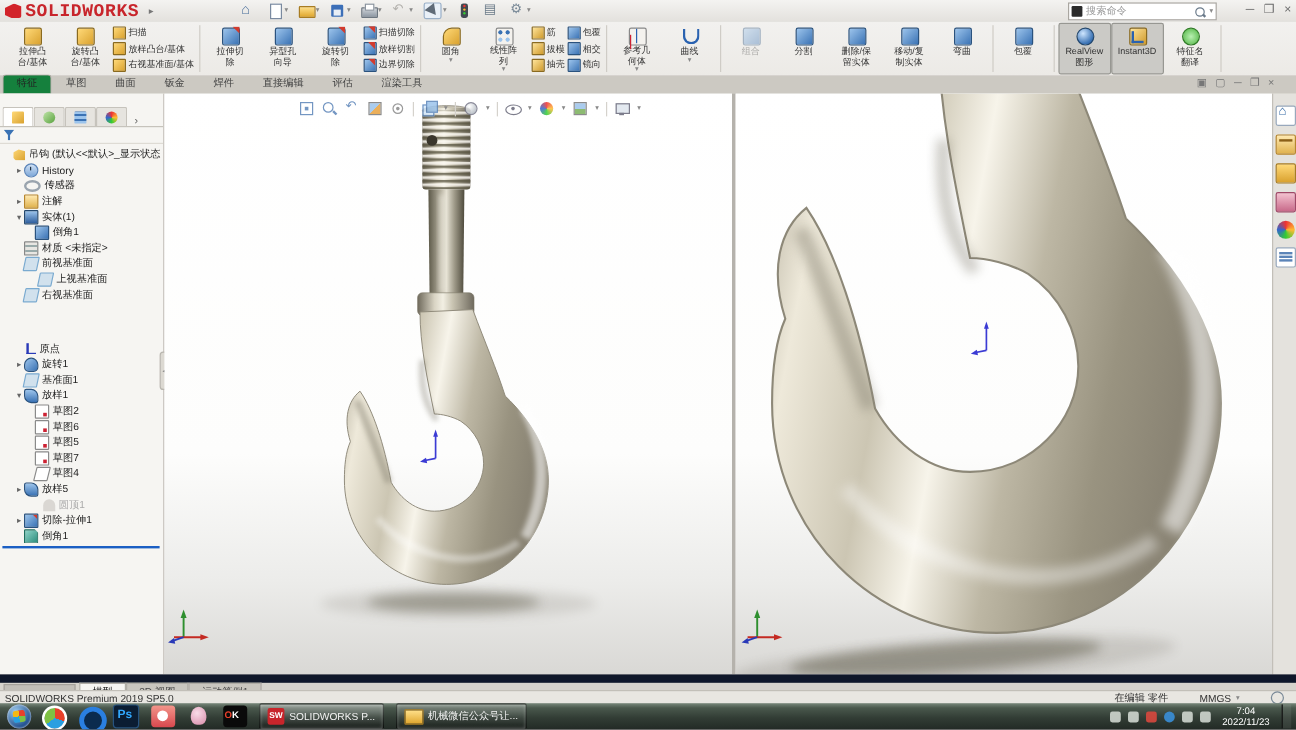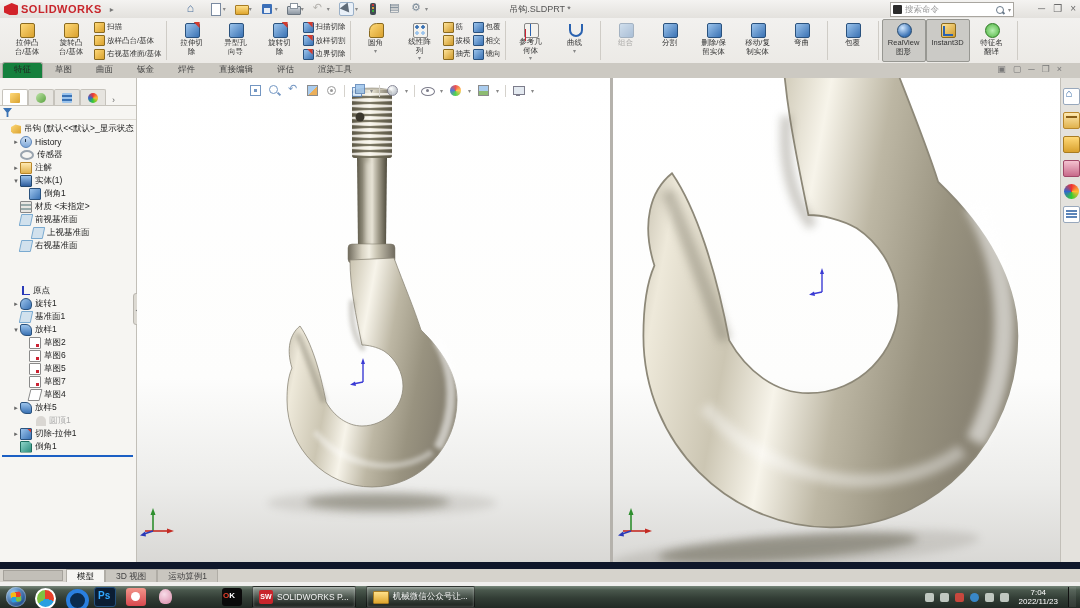--- a/index.html
+++ b/index.html
@@ -6,21 +6,21 @@
   .app{position:relative;width:1080px;height:608px;overflow:hidden;
        font-family:"Liberation Sans","DejaVu Sans",sans-serif;
        background:#f0efed;font-size:9px;color:#333;user-select:none;}
   
   .titlebar{position:absolute;left:0;top:0;width:1080px;height:18px;
     background:linear-gradient(#f4f3f1,#e3e1dd);border-bottom:1px solid #c9c6c0;
     display:flex;align-items:center;}
   .swlogo{display:flex;align-items:center;margin-left:4px;}
   .swmark{width:14px;height:12px;background:#d2232a;border-radius:2px;margin-right:3px;
     clip-path:polygon(0 30%,55% 0,100% 20%,100% 100%,40% 100%,0 80%);}
-  .swname{font-size:11px;font-weight:bold;color:#c8252b;letter-spacing:.5px;}
+  .swname{font-size:15px;font-weight:bold;color:#c8252b;letter-spacing:.5px;font-family:Liberation Mono, monospace;}
   .flyarrow{margin:0 8px;color:#777;font-size:8px;}
   #menuicons{display:flex;align-items:center;gap:7px;margin-left:64px;}
   .mbtn{display:flex;align-items:center;gap:1px;height:16px;padding:0 1px;}
   .mi{display:inline-block;width:13px;height:12px;position:relative;}
   .ddc{font-size:6px;color:#888;line-height:6px;}
   .mi-home::before{content:"⌂";font-size:12px;color:#4a6f9c;position:absolute;top:-2px;left:0;}
   .mi-newdoc::before{content:"";position:absolute;left:2px;top:0;width:8px;height:11px;background:#fff;border:1px solid #7a8aa0;}
   .mi-open::before{content:"";position:absolute;left:0;top:2px;width:12px;height:8px;background:linear-gradient(#ffe08a,#dfa62e);border:1px solid #a87c22;border-radius:1px;}
   .mi-save::before{content:"";position:absolute;left:1px;top:1px;width:10px;height:10px;background:#3c6fb8;border-radius:1px;}
   .mi-save::after{content:"";position:absolute;left:3px;top:5px;width:6px;height:5px;background:#e8eef6;}
@@ -196,21 +196,21 @@
   .tapp-browser360::before{content:"";position:absolute;left:1px;top:0;width:17px;height:17px;border-radius:50%;
     background:conic-gradient(#e8402a 0 30%,#2a9fe0 30% 65%,#7ec043 65%);border:2px solid #fff;}
   .tapp-browser-blue::before{content:"";position:absolute;left:2px;top:1px;width:15px;height:15px;border-radius:50%;
     border:4px solid #2a7fe0;background:#0b2b4e;}
   .tapp-photoshop{background:#0b1d33;border:1px solid #26527e;}
   .tapp-photoshop span{position:absolute;left:3px;top:2px;color:#31a8ff;font-size:10px;font-weight:bold;}
   .tapp-imageviewer{background:linear-gradient(#f2958a,#d8484e);}
   .tapp-imageviewer::before{content:"";position:absolute;left:5px;top:4px;width:9px;height:9px;border-radius:50%;background:#fff;}
   .tapp-cam::before{content:"";position:absolute;left:3px;top:1px;width:13px;height:15px;border-radius:50% 50% 40% 40%;
     background:radial-gradient(circle at 40% 35%,#f8dce8,#d88aa8);}
-  .tapp-recorder{background:#0a0a0a;margin-left:36px;}
+  .tapp-recorder{background:#0a0a0a;}
   .tapp-recorder span{position:absolute;left:1px;top:3px;font-size:8px;font-weight:bold;color:#fff;}
   .tapp-recorder span b{color:#e8402a;}
   .twin{display:flex;align-items:center;gap:4px;height:20px;margin-left:10px;padding:0 6px;border-radius:2px;
     background:linear-gradient(rgba(255,255,255,.28),rgba(255,255,255,.08) 50%,rgba(0,0,0,.25));
     border:1px solid rgba(0,0,0,.45);box-shadow:inset 0 0 3px rgba(255,255,255,.35);color:#f2f2f2;font-size:8.5px;}
   .twin.active{background:linear-gradient(rgba(255,255,255,.4),rgba(255,255,255,.12) 50%,rgba(0,0,0,.35));}
   .twicon-sw{width:14px;height:14px;background:#c8252b;border-radius:2px;color:#fff;font-size:7px;font-weight:bold;text-align:center;line-height:14px;}
   .twicon-folder{width:14px;height:11px;background:linear-gradient(#ffe08a,#dfa62e);border:1px solid #a87c22;border-radius:1px;}
   .tray{margin-left:auto;display:flex;align-items:center;gap:6px;margin-right:4px;}
   .trayic{width:9px;height:9px;border-radius:2px;background:#cfd6cf;opacity:.9;}
@@ -262,21 +262,20 @@
           <span class="mi mi-rebuild"></span>
         </div>
         <div class="mbtn">
           <span class="mi mi-fileprops"></span>
         </div>
         <div class="mbtn">
           <span class="mi mi-options"></span>
           <span class="ddc">▾</span>
         </div>
       </div>
-    <div class="doctitle">吊钩.SLDPRT *</div>
     <div class="searchwrap">
       <div class="searchbox">
         <span class="sboxlogo"></span>
         <span class="sboxtext">搜索命令</span>
         <span class="mag"></span>
         <span class="ddc">▾</span>
       </div>
       <span class="person"></span>
       <span class="helpq">?</span>
       <span class="ddc">▾</span>
@@ -747,20 +746,31 @@
 
   <div class="viewtabs">
     <div class="vtscroll"></div>
     <span id="viewtabs" style="display:flex">
         <span class="vtab active">模型</span>
         <span class="vtab">3D 视图</span>
         <span class="vtab">运动算例1</span>
       </span>
   </div>
 
+  <div class="statusbar">
+    <span class="statusleft">SOLIDWORKS Premium 2019 SP5.0</span>
+    <span class="statusright">
+      <span>在编辑 零件</span>
+      <span class="unitsel">
+        <span>MMGS</span>
+        <span class="ddc">▾</span>
+      </span>
+      <span class="statgear"></span>
+    </span>
+  </div>
 
   <div class="taskbar">
     <div class="orb"></div>
     <div class="tapps" id="taskapps">
         <div class="tapp tapp-browser360"></div>
         <div class="tapp tapp-browser-blue"></div>
         <div class="tapp tapp-photoshop">
           <span>Ps</span>
         </div>
         <div class="tapp tapp-imageviewer"></div>

